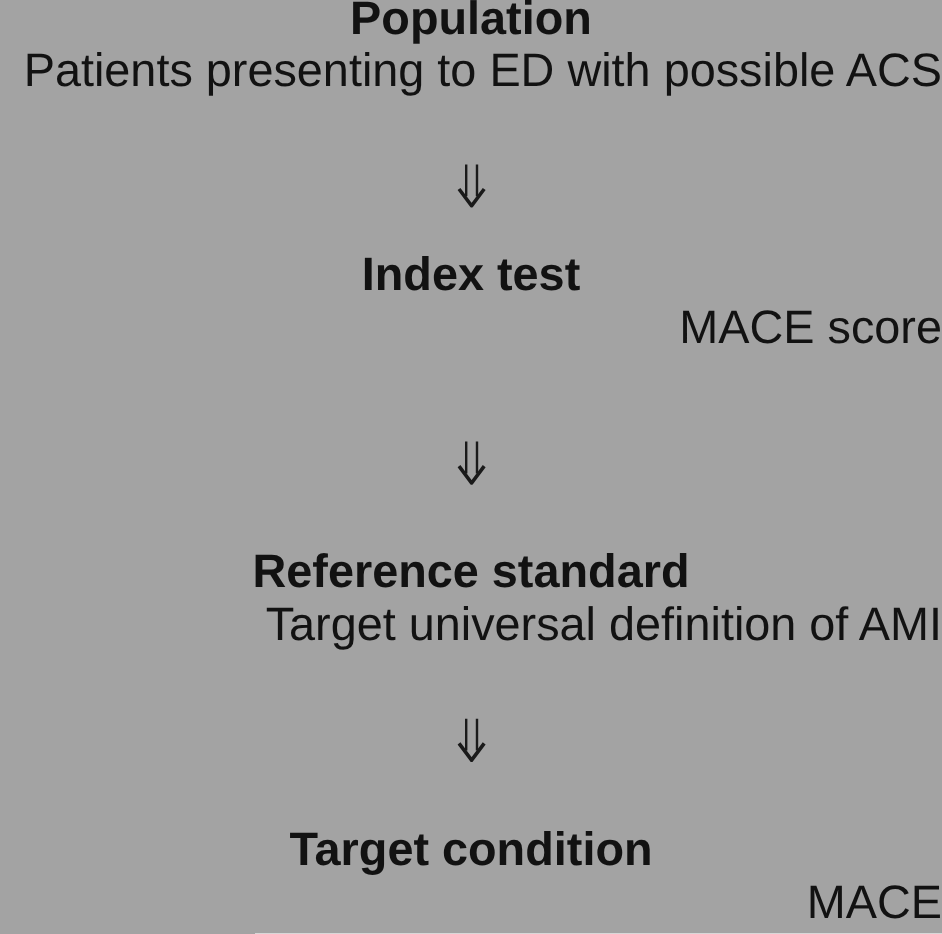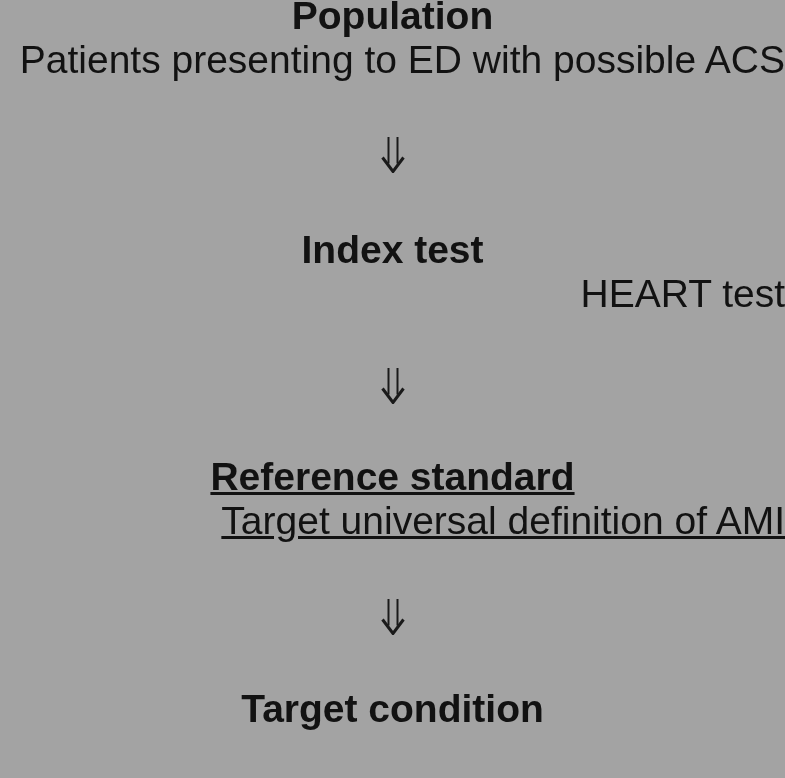--- a/index.html
+++ b/index.html
@@ -39,23 +39,23 @@
     right: 0;
     text-align: center;
     line-height: 0;
   }
   .arrow-svg {
     display: inline-block;
   }
   
   #step-1 { top: -6px; }
   #arrow-1 { top: 136px; }
-  #step-2 { top: 228px; }
+  #step-2 { top: 208px; }
   #arrow-2 { top: 367px; }
-  #step-3 { top: 455px; text-decoration: underline; }
+  #step-3 { top: 455px; }
   #arrow-3 { top: 598px; }
   #step-4 { top: 687px; }
 </style>
 </head>
 <body>
 
 <div class="canvas">
 
   <div class="step" id="step-1">
     <div class="step-title">Population</div>
@@ -67,21 +67,21 @@
       <g stroke="#1a1a1a" fill="none">
         <line x1="7.5" y1="1" x2="7.5" y2="27.5" stroke-width="2"></line>
         <line x1="16.5" y1="1" x2="16.5" y2="27.5" stroke-width="2"></line>
         <polyline points="1.5,21.5 12,35.5 22.5,21.5" stroke-width="3"></polyline>
       </g>
     </svg>
   </div>
 
   <div class="step" id="step-2">
     <div class="step-title">Index test</div>
-    <div class="step-subtitle">HEART test</div>
+    <div class="step-subtitle">MACE score</div>
   </div>
 
   <div class="arrow-wrap" id="arrow-2">
     <svg class="arrow-svg" width="24" height="37" viewBox="0 0 24 37" xmlns="http://www.w3.org/2000/svg">
       <g stroke="#1a1a1a" fill="none">
         <line x1="7.5" y1="1" x2="7.5" y2="27.5" stroke-width="2"></line>
         <line x1="16.5" y1="1" x2="16.5" y2="27.5" stroke-width="2"></line>
         <polyline points="1.5,21.5 12,35.5 22.5,21.5" stroke-width="3"></polyline>
       </g>
     </svg>
@@ -97,15 +97,16 @@
       <g stroke="#1a1a1a" fill="none">
         <line x1="7.5" y1="1" x2="7.5" y2="27.5" stroke-width="2"></line>
         <line x1="16.5" y1="1" x2="16.5" y2="27.5" stroke-width="2"></line>
         <polyline points="1.5,21.5 12,35.5 22.5,21.5" stroke-width="3"></polyline>
       </g>
     </svg>
   </div>
 
   <div class="step" id="step-4">
     <div class="step-title">Target condition</div>
+    <div class="step-subtitle">MACE</div>
   </div>
 
 </div>
 
 </body></html>

